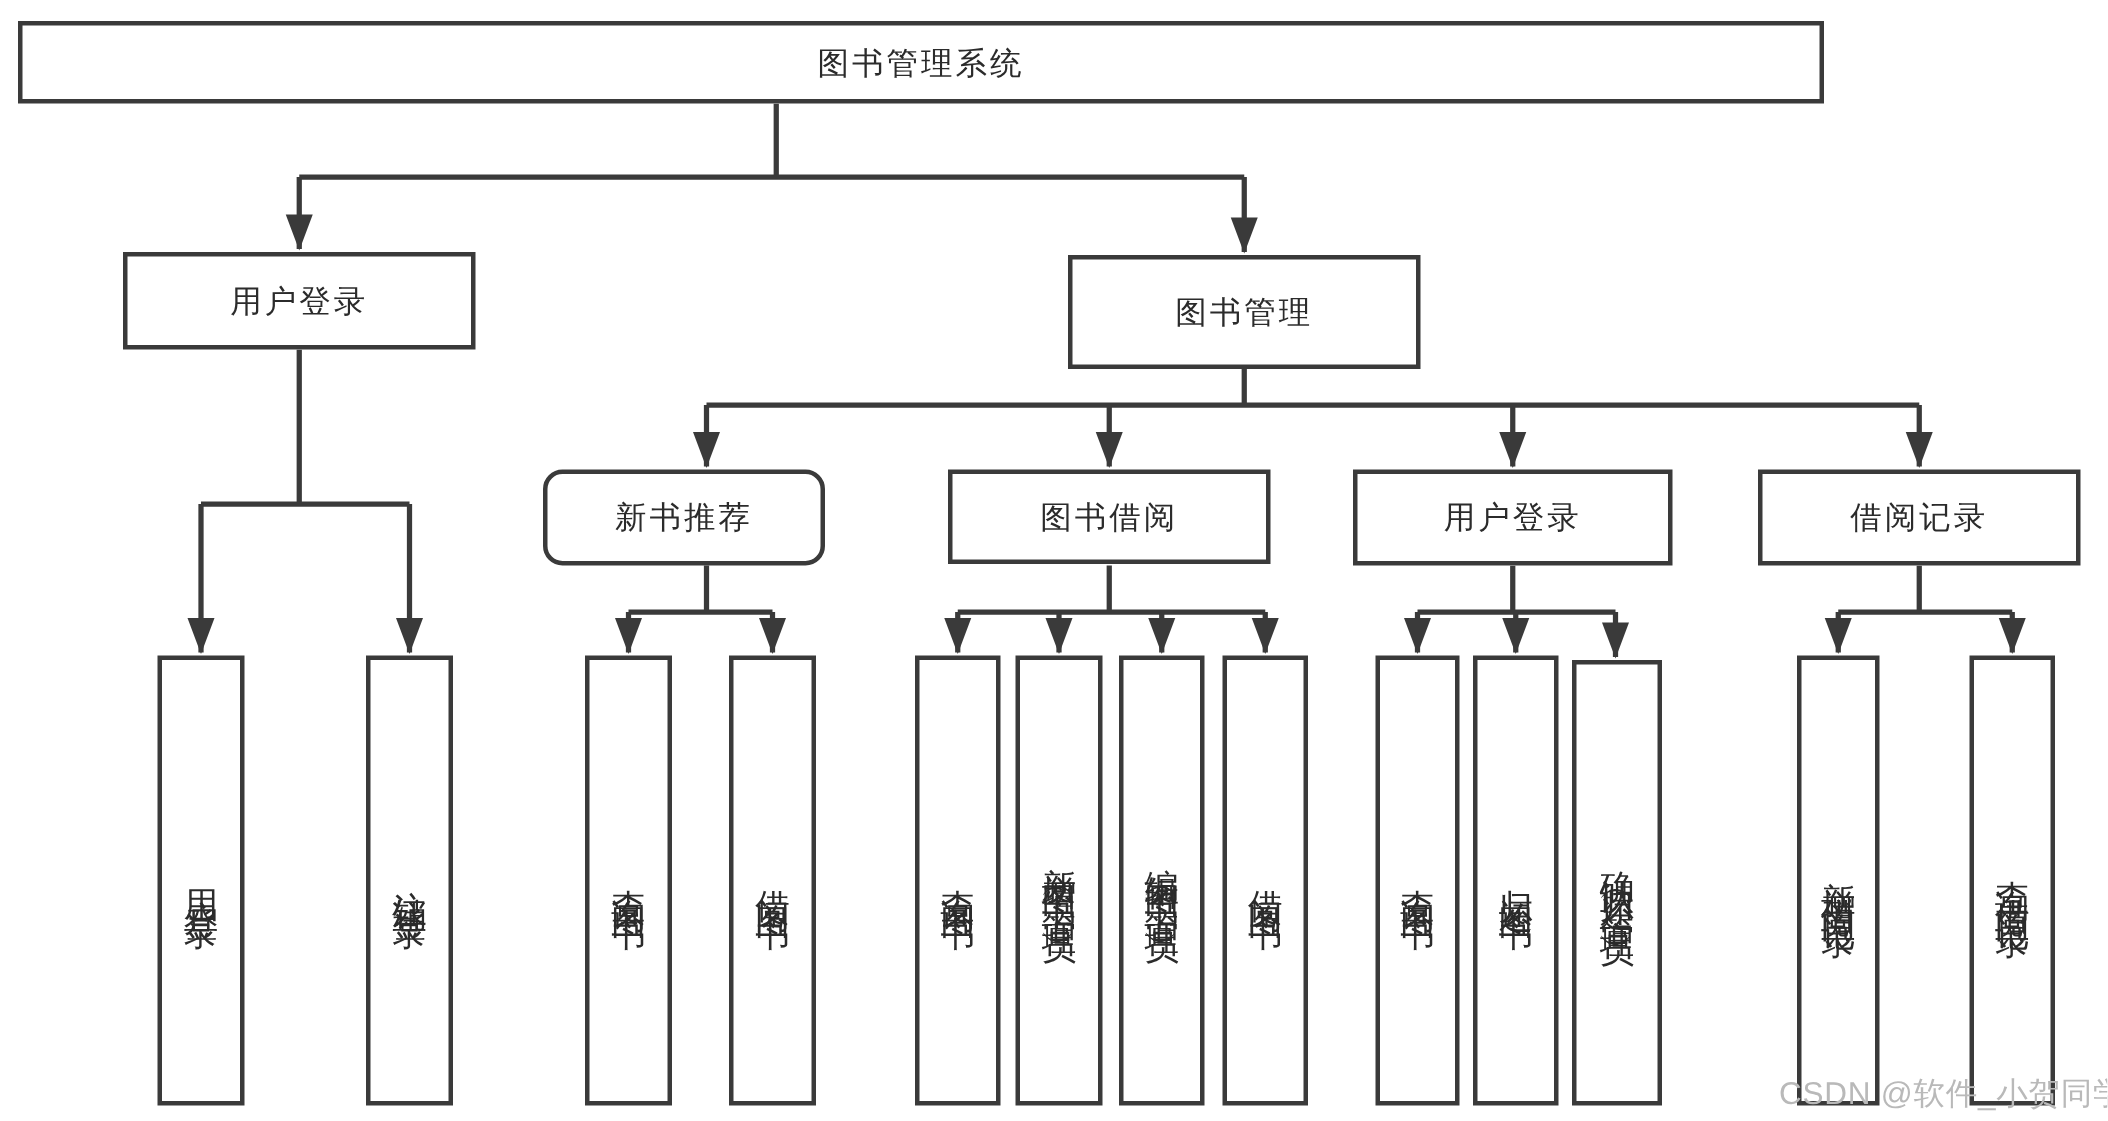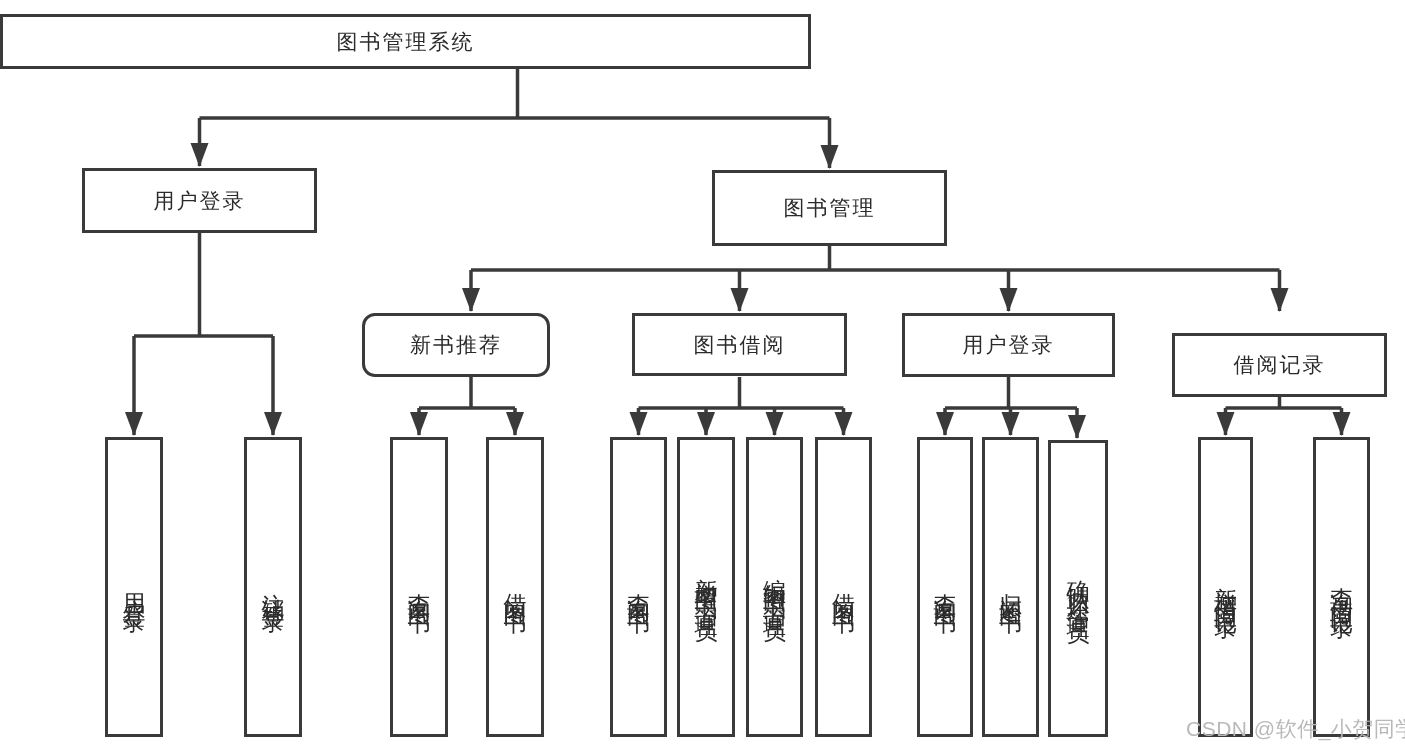--- a/index.html
+++ b/index.html
@@ -106,41 +106,41 @@
       <line x1="1010.5" y1="408" x2="1010.5" y2="435" marker-end="url(#ah)"></line>
       <line x1="1077" y1="408" x2="1077" y2="438" marker-end="url(#ah)"></line>
 
       <line x1="1279.5" y1="377" x2="1279.5" y2="408"></line>
       <line x1="1225.5" y1="408" x2="1341.5" y2="408"></line>
       <line x1="1225.5" y1="408" x2="1225.5" y2="435" marker-end="url(#ah)"></line>
       <line x1="1341.5" y1="408" x2="1341.5" y2="435" marker-end="url(#ah)"></line>
     </g>
   </svg>
 
-  <div class="node" style="left:0; top:14px; width:811px; height:55px;">
+  <div class="node" style="left:12px; top:14px; width:1204px; height:55px;">
     <span class="hlabel">图书管理系统</span>
   </div>
 
   <div class="node" style="left:82px; top:168px; width:235px; height:65px;">
     <span class="hlabel">用户登录</span>
   </div>
   <div class="node" style="left:712px; top:170px; width:235px; height:76px;">
     <span class="hlabel">图书管理</span>
   </div>
 
   <div class="node" style="left:362px; top:313px; width:188px; height:64px;border-radius:13px;">
     <span class="hlabel">新书推荐</span>
   </div>
   <div class="node" style="left:632px; top:313px; width:215px; height:63px;">
     <span class="hlabel">图书借阅</span>
   </div>
   <div class="node" style="left:902px; top:313px; width:213px; height:64px;">
     <span class="hlabel">用户登录</span>
   </div>
-  <div class="node" style="left:1172px; top:313px; width:215px; height:64px;margin-top:20px;">
+  <div class="node" style="left:1172px; top:313px; width:215px; height:64px;">
     <span class="hlabel">借阅记录</span>
   </div>
 
   <div class="node vnode" style="left:105px; top:437px; width:58px; height:300px;">
     <span class="vlabel">用户登录</span>
   </div>
   <div class="node vnode" style="left:244px; top:437px; width:58px; height:300px;">
     <span class="vlabel">注销登录</span>
   </div>
 

